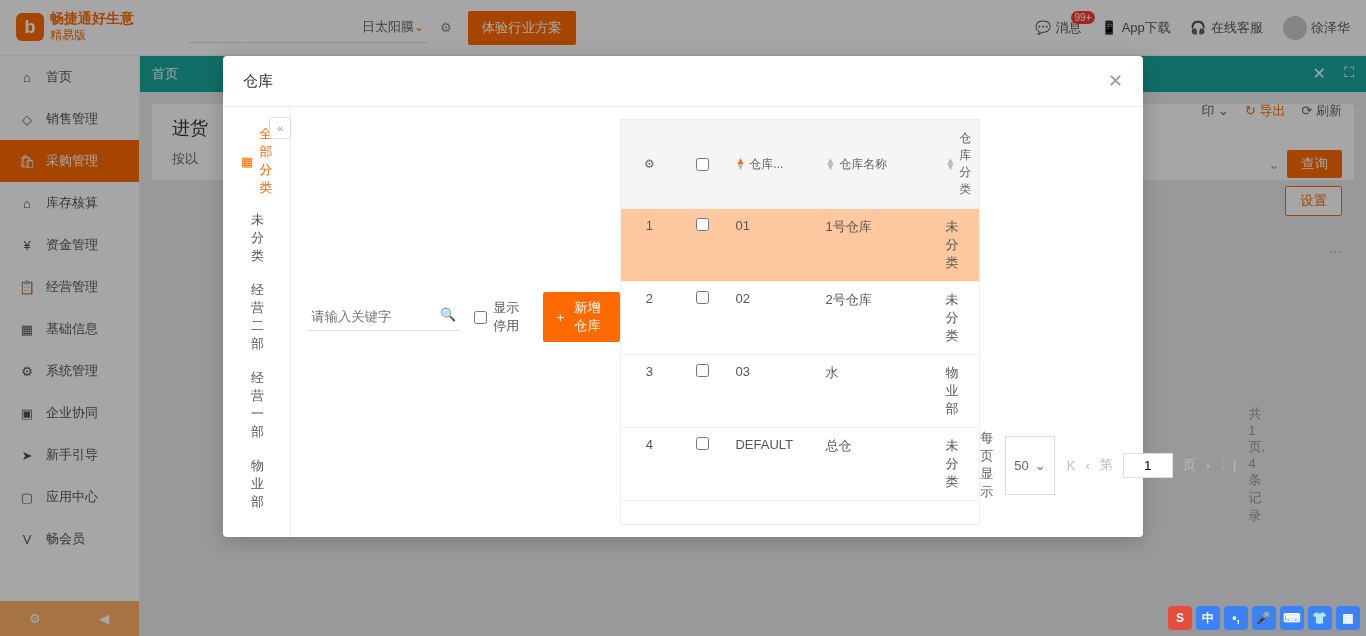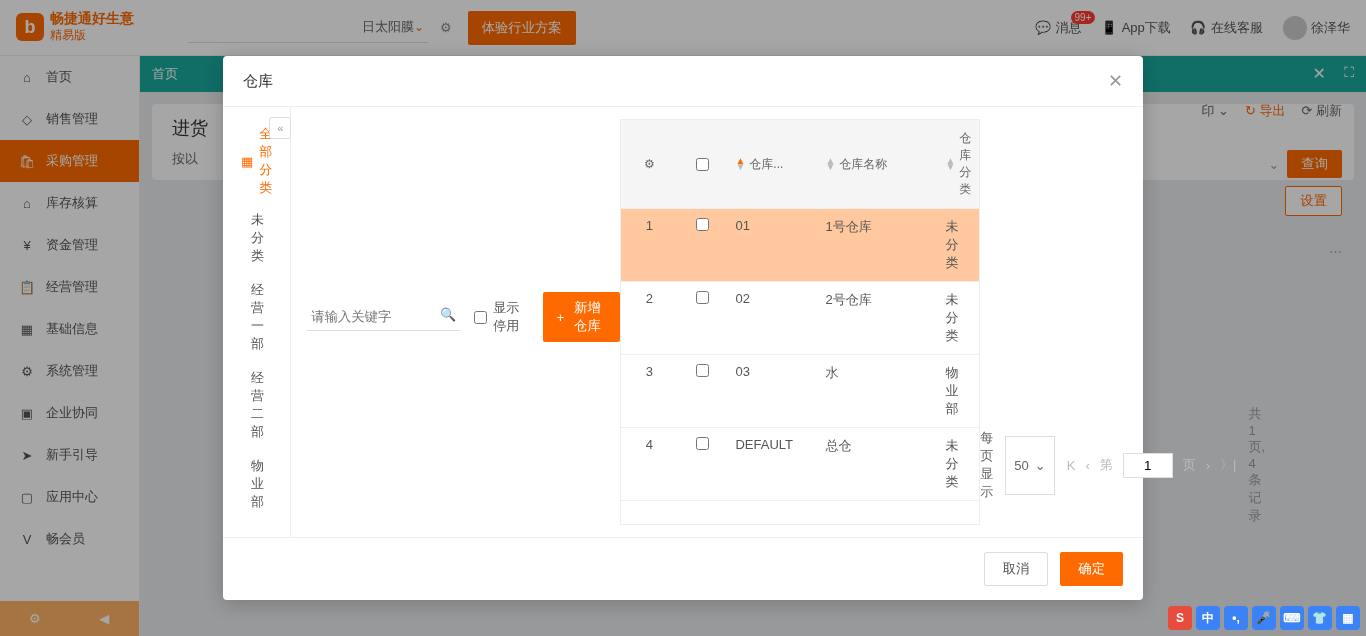--- a/index.html
+++ b/index.html
@@ -210,22 +210,22 @@
       <span class="modal-title">仓库</span>
       <span class="modal-close">✕</span>
     </div>
     <div class="modal-body">
       <div class="tree-panel">
         <div class="tree-root">
           <span>▦</span>
           <span>全部分类</span>
         </div>
         <div class="tree-item">未分类</div>
+        <div class="tree-item">经营二部</div>
         <div class="tree-item">经营一部</div>
-        <div class="tree-item">经营二部</div>
         <div class="tree-item">物业部</div>
         <div class="collapse-btn">«</div>
       </div>
       <div class="table-panel">
         <div class="table-toolbar">
           <div class="search-wrap">
             <input class="search-input" placeholder="请输入关键字" style="">
             <span class="search-icon">🔍</span>
           </div>
           <label class="checkbox-label">
@@ -308,24 +308,20 @@
             <span>第</span>
             <input class="page-input" value="1" style="">
             <span>页</span>
             <span>›</span>
             <span>〉|</span>
           </div>
           <span>共1页, 4条记录</span>
         </div>
       </div>
     </div>
-    <div class="modal-footer">
-      <button class="btn-cancel">取消</button>
-      <button class="btn-ok">确定</button>
-    </div>
   </div>
 </div>
 
 <div class="ime-bar">
   <div class="ime red">S</div>
   <div class="ime blue">中</div>
   <div class="ime blue">•,</div>
   <div class="ime blue">🎤</div>
   <div class="ime blue">⌨</div>
   <div class="ime blue">👕</div>

